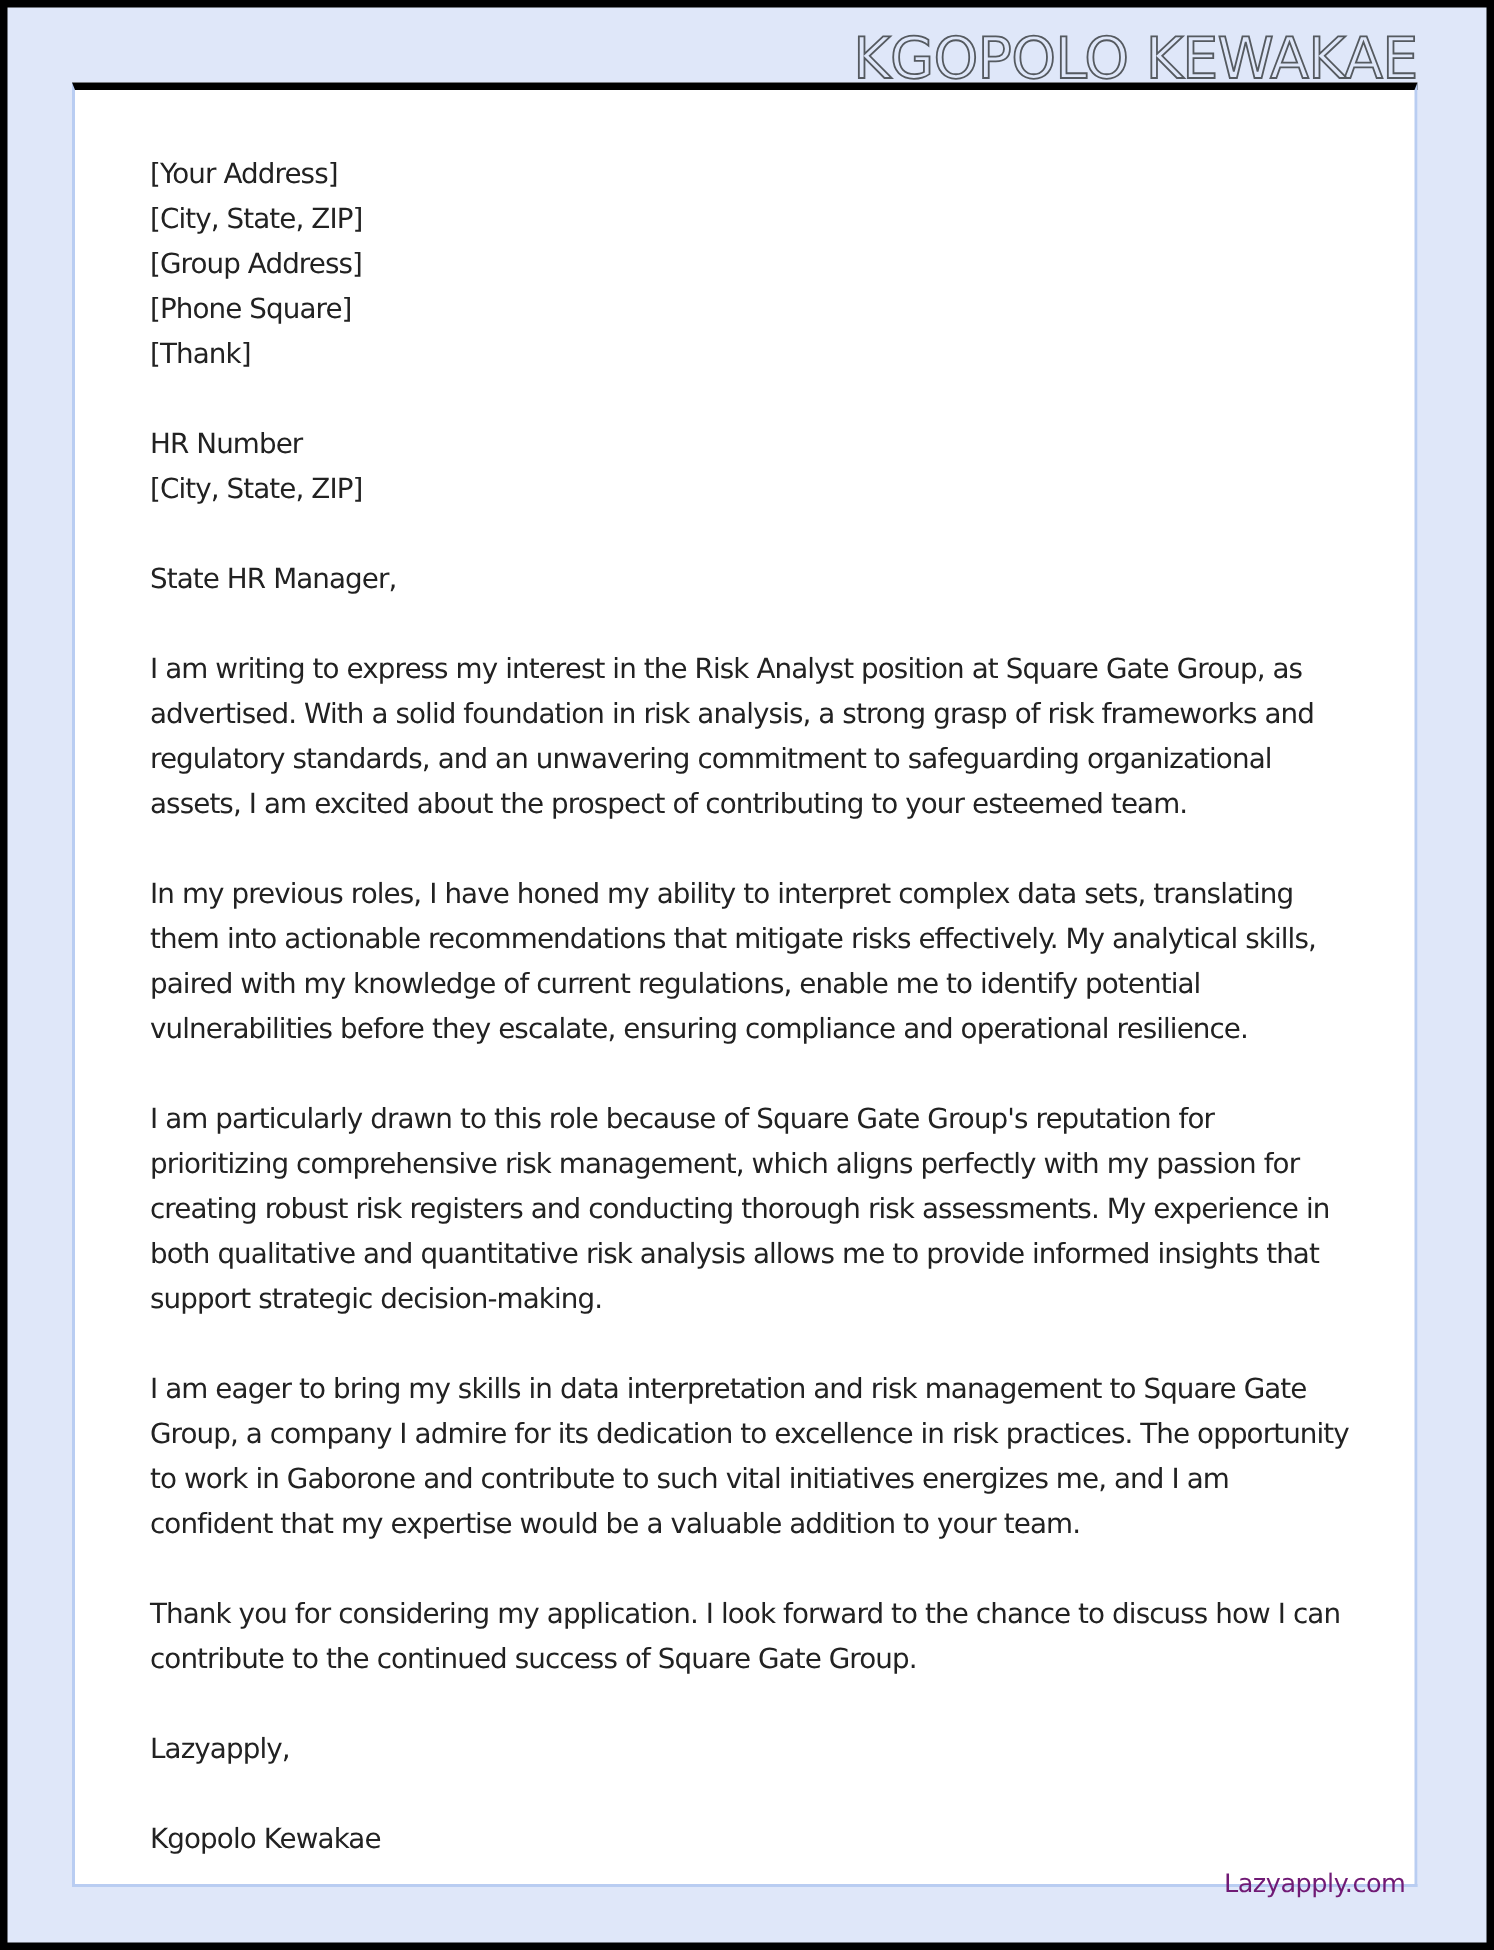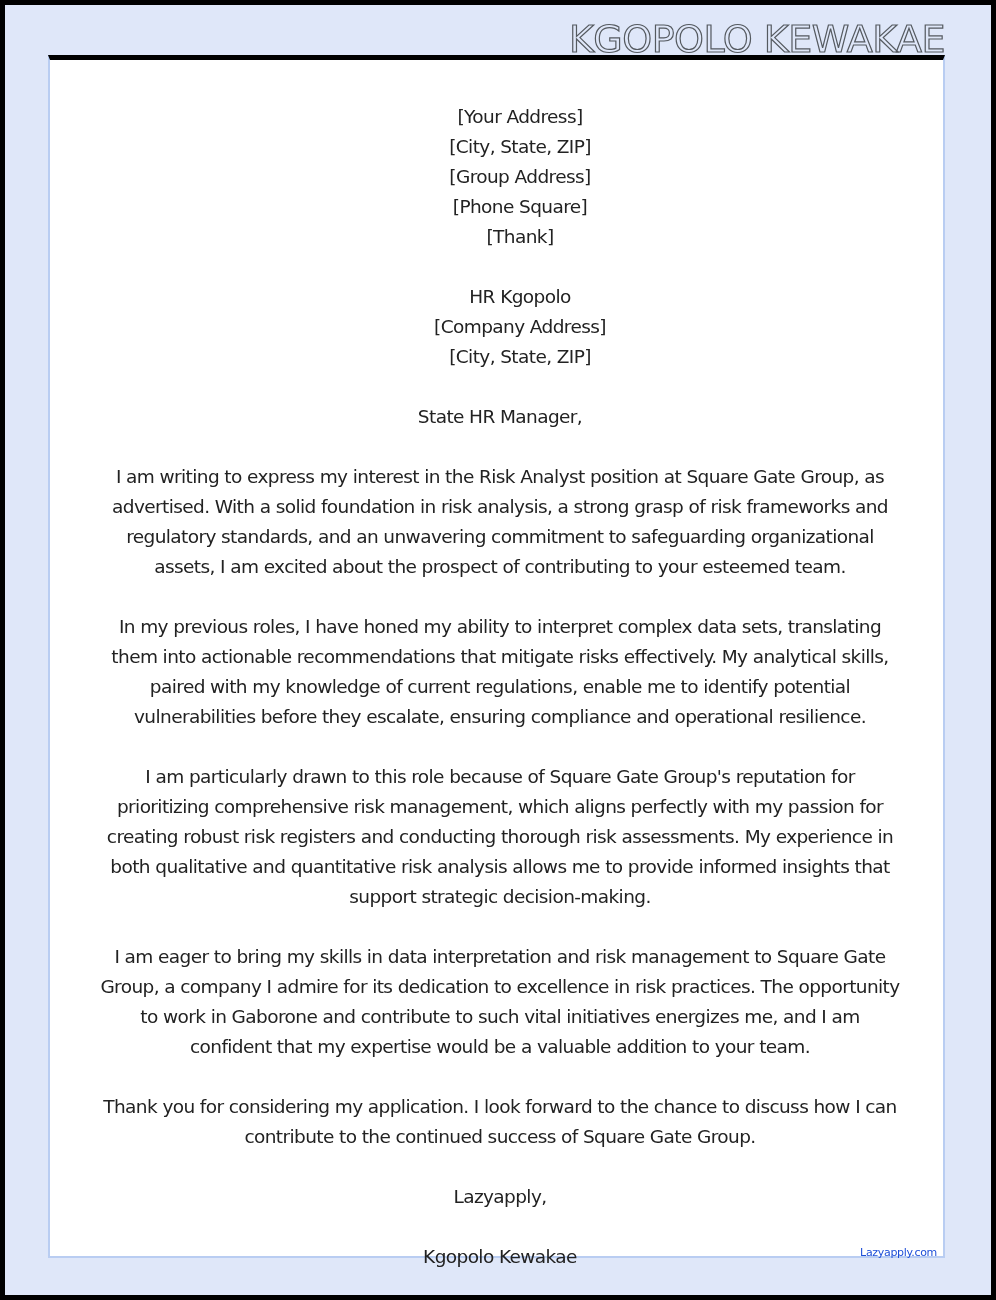--- a/index.html
+++ b/index.html
@@ -3,21 +3,21 @@
 <meta charset="utf-8">
 <style>
   html, body { margin: 0; padding: 0; }
   body {
     width: 996px; height: 1300px; overflow: hidden;
     background: #000;
     font-family: "DejaVu Sans", sans-serif;
   }
   .frame {
     position: absolute; left: 5px; top: 5px; width: 986px; height: 1290px;
-    background: #dfe7f9; overflow: hidden; text-align: center;
+    background: #dfe7f9; overflow: hidden;
   }
   .name-title {
     position: absolute; right: 46px; top: 12px;
     font-family: "DejaVu Sans", sans-serif;
     font-size: 38px; line-height: 44px; letter-spacing: -0.5px;
     color: #dfe7f9;
     -webkit-text-stroke: 1.2px #555a60;
     margin: 0; font-weight: normal;
   }
   .card {
@@ -28,45 +28,44 @@
     border-right: 2px solid #b9cdf2;
     border-bottom: 2px solid #b9cdf2;
     box-sizing: border-box;
   }
   .content {
     position: absolute; left: 95px; top: 97px; width: 800px;
     font-size: 18.5px; line-height: 30px; color: #222;
     letter-spacing: -0.6px;
   }
   .content p { margin: 0 0 30px 0; }
-  .content .line { display: block; margin-left: 40px; }
+  .content .line { display: block; }
   .watermark {
     position: absolute; right: 54px; top: 1241px;
-    font-size: 11px; color: #1d4ed8; letter-spacing: -0.3px;
+    font-size: 17px; color: #701a75; letter-spacing: -0.3px;
   }
 </style>
 </head>
 <body>
 
 <div class="frame">
   <h1 class="name-title">KGOPOLO KEWAKAE</h1>
 
   <div class="card"></div>
 
   <div class="content">
     <p>
       <span class="line">[Your Address]</span>
       <span class="line">[City, State, ZIP]</span>
       <span class="line">[Group Address]</span>
       <span class="line">[Phone Square]</span>
       <span class="line">[Thank]</span>
     </p>
     <p>
-      <span class="line">HR Kgopolo</span>
-      <span class="line">[Company Address]</span>
+      <span class="line">HR Number</span>
       <span class="line">[City, State, ZIP]</span>
     </p>
     <p>State HR Manager,</p>
     <p>I am writing to express my interest in the Risk Analyst position at Square Gate Group, as advertised. With a solid foundation in risk analysis, a strong grasp of risk frameworks and regulatory standards, and an unwavering commitment to safeguarding organizational assets, I am excited about the prospect of contributing to your esteemed team.</p>
     <p>In my previous roles, I have honed my ability to interpret complex data sets, translating them into actionable recommendations that mitigate risks effectively. My analytical skills, paired with my knowledge of current regulations, enable me to identify potential vulnerabilities before they escalate, ensuring compliance and operational resilience.</p>
     <p>I am particularly drawn to this role because of Square Gate Group's reputation for prioritizing comprehensive risk management, which aligns perfectly with my passion for creating robust risk registers and conducting thorough risk assessments. My experience in both qualitative and quantitative risk analysis allows me to provide informed insights that support strategic decision-making.</p>
     <p>I am eager to bring my skills in data interpretation and risk management to Square Gate Group, a company I admire for its dedication to excellence in risk practices. The opportunity to work in Gaborone and contribute to such vital initiatives energizes me, and I am confident that my expertise would be a valuable addition to your team.</p>
     <p>Thank you for considering my application. I look forward to the chance to discuss how I can contribute to the continued success of Square Gate Group.</p>
     <p>Lazyapply,</p>
     <p>Kgopolo Kewakae</p>

